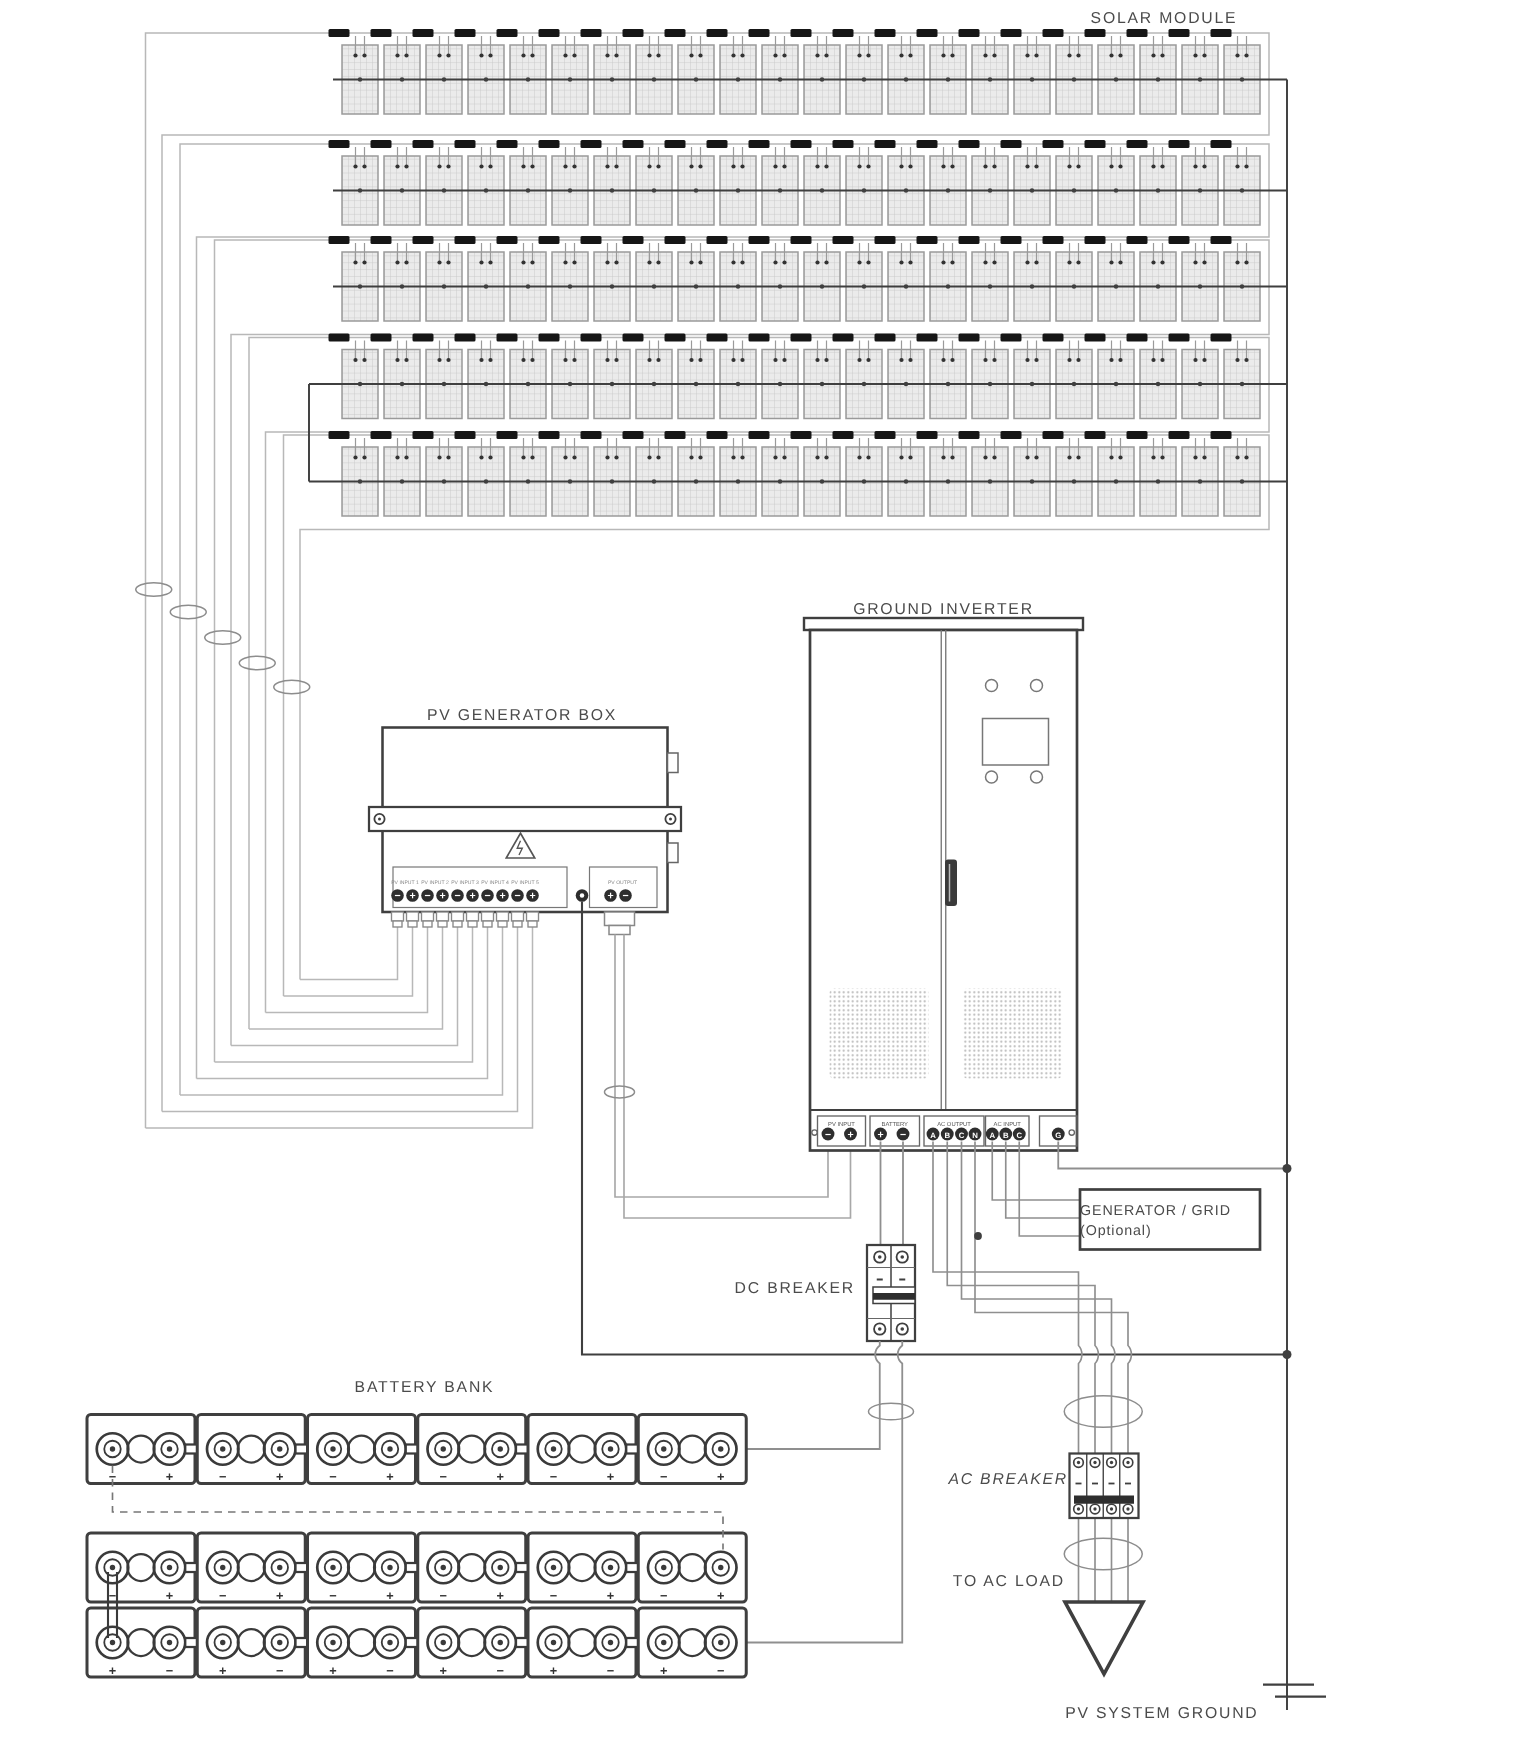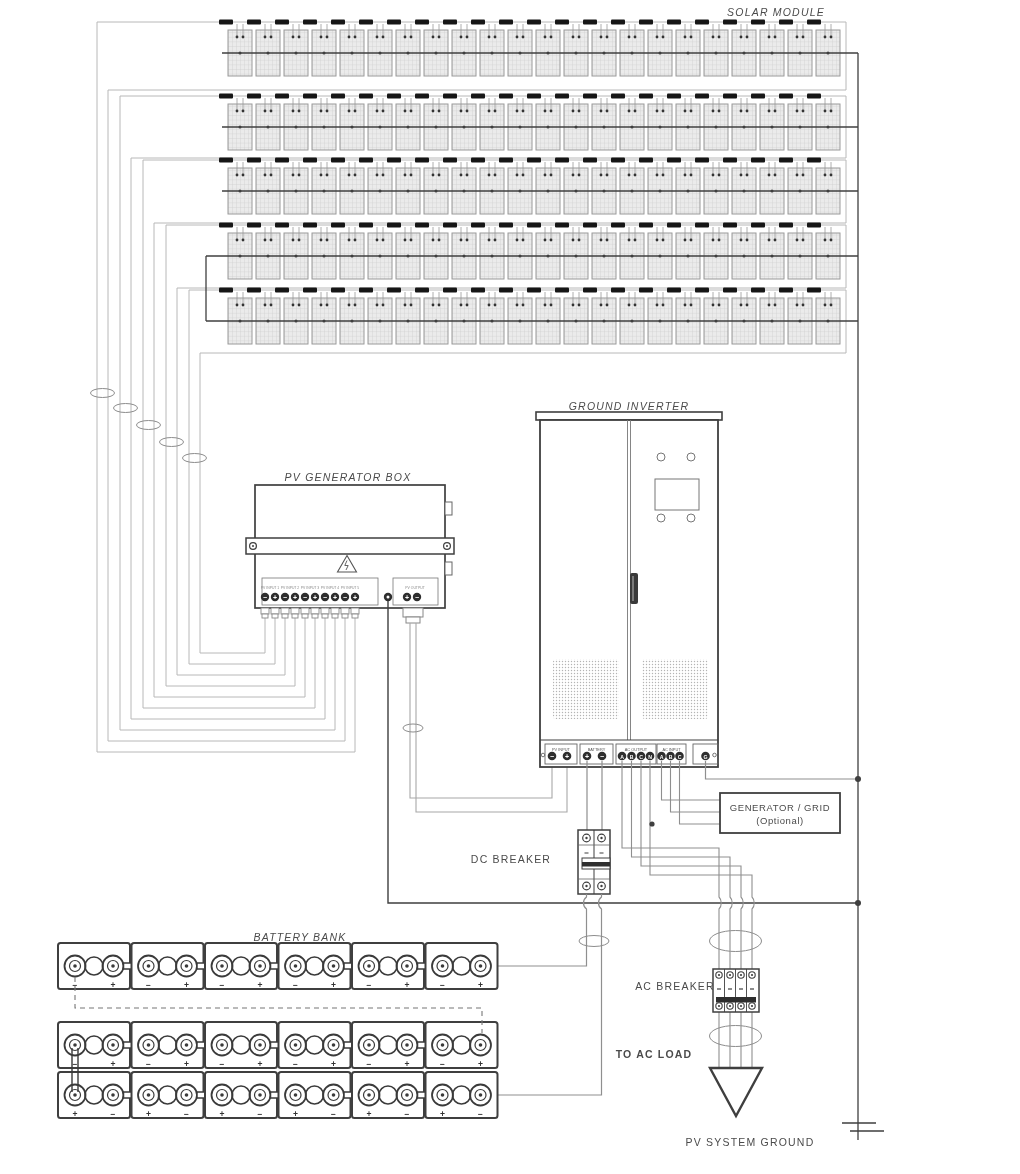--- a/index.html
+++ b/index.html
@@ -1,24 +1,24 @@
 <!DOCTYPE html>
 <html><head>
 <meta charset="utf-8">
 <style>
   html,body{margin:0;padding:0;background:#fff;}
   .canvas{position:relative;width:1020px;height:1174px;background:#fff;overflow:hidden;
           font-family:"Liberation Sans",sans-serif;}
   svg{position:absolute;left:0;top:0;}
   .lbl{position:absolute;font-size:10.5px;letter-spacing:1.2px;color:#4b4b4b;
        font-family:"Liberation Sans",sans-serif;white-space:nowrap;}
-  .center{text-align:center;font-style:italic;} .right{text-align:center;}
+  .center{text-align:center;} .right{text-align:right;}
   .genbox{position:absolute;left:720px;top:795px;width:120px;height:38px;
           display:flex;flex-direction:column;justify-content:center;}
-  .genbox div{font-size:9.5px;letter-spacing:.6px;color:#4b4b4b;text-align:center;line-height:13px;}
+  .genbox div{font-size:9.5px;letter-spacing:.6px;color:#4b4b4b;line-height:13px;}
 </style>
 </head>
 <body>
 
 <div class="canvas">
 
   <svg id="diagram" width="1020" height="1174" viewBox="0 0 1020 1174">
     <defs>
       <pattern id="gridpat" width="4" height="4.6" patternUnits="userSpaceOnUse">
         <rect width="4" height="4.6" fill="#ebebeb"></rect>
@@ -1163,23 +1163,23 @@
         </g>
         <path d="M75 977 V1008 H482 V1033" stroke="#777" stroke-width="1.1" fill="none" stroke-dasharray="5 4"></path>
         <path d="M72 1048 V1092 M78 1048 V1092" stroke="#3a3a3a" stroke-width="1.4" fill="none"></path>
       </g>
   </svg>
 
   <div class="lbl center" style="left:656px;top:6px;width:240px;">SOLAR MODULE</div>
   <div class="lbl center" style="left:268px;top:471px;width:160px;">PV GENERATOR BOX</div>
   <div class="lbl center" style="left:549px;top:400px;width:160px;">GROUND INVERTER</div>
   <div class="lbl right" style="left:452px;top:853px;width:118px;">DC BREAKER</div>
-  <div class="lbl center" style="left:220px;top:919px;width:160px;margin-top:12px;">BATTERY BANK</div>
-  <div class="lbl right" style="left:620px;top:980px;width:110px;">AC BREAKER</div>
-  <div class="lbl right" style="left:598px;top:1048px;width:112px;font-weight:bold;">TO AC LOAD</div>
+  <div class="lbl center" style="left:203px;top:919px;width:160px;">BATTERY BANK</div>
+  <div class="lbl right" style="left:602px;top:980px;width:110px;font-style:italic;">AC BREAKER</div>
+  <div class="lbl right" style="left:598px;top:1048px;width:112px;">TO AC LOAD</div>
   <div class="lbl right" style="left:661px;top:1136px;width:178px;">PV SYSTEM GROUND</div>
 
   <div class="genbox">
     <div>GENERATOR / GRID</div>
     <div>(Optional)</div>
   </div>
 
 </div>
 
 </body></html>

